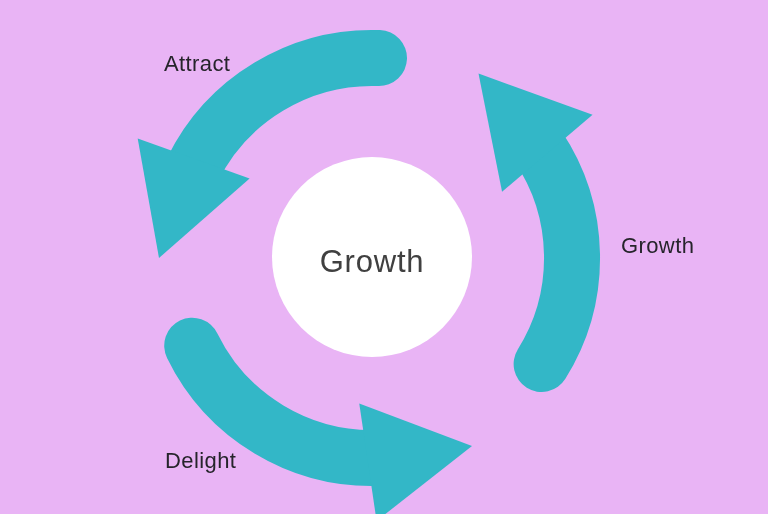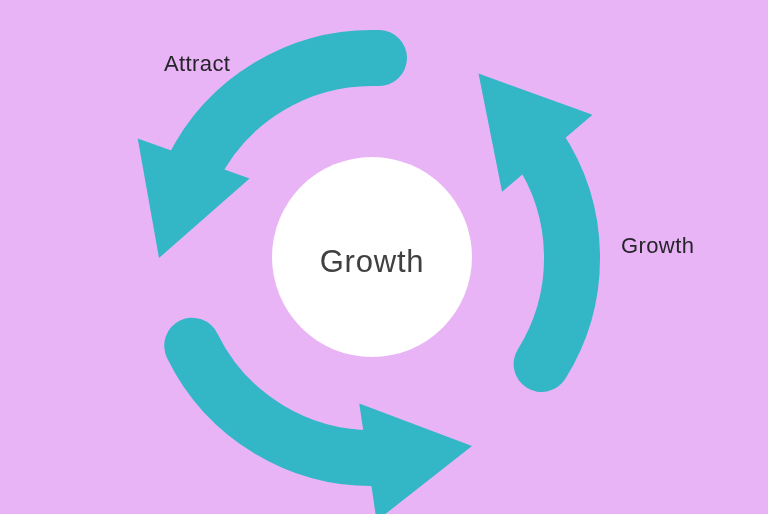--- a/index.html
+++ b/index.html
@@ -70,15 +70,16 @@
       <polygon points="137.7,138.6 249.6,178.5 159,258" fill="#33B7C7"></polygon>
     </g>
 
     <circle cx="372" cy="257" r="100" fill="#FFFFFF"></circle>
   </svg>
 
   <div class="stage-label label-attract" style="color: rgb(38, 36, 43);">Attract</div>
 
   <div class="stage-label label-engage" style="color: rgb(38, 36, 43);">Growth</div>
 
+  <div class="stage-label label-delight" style="color: rgb(38, 36, 43);">Delight</div>
 
   <div class="center-label" style="color: #404040;">Growth</div>
 </div>
 
 </body></html>

